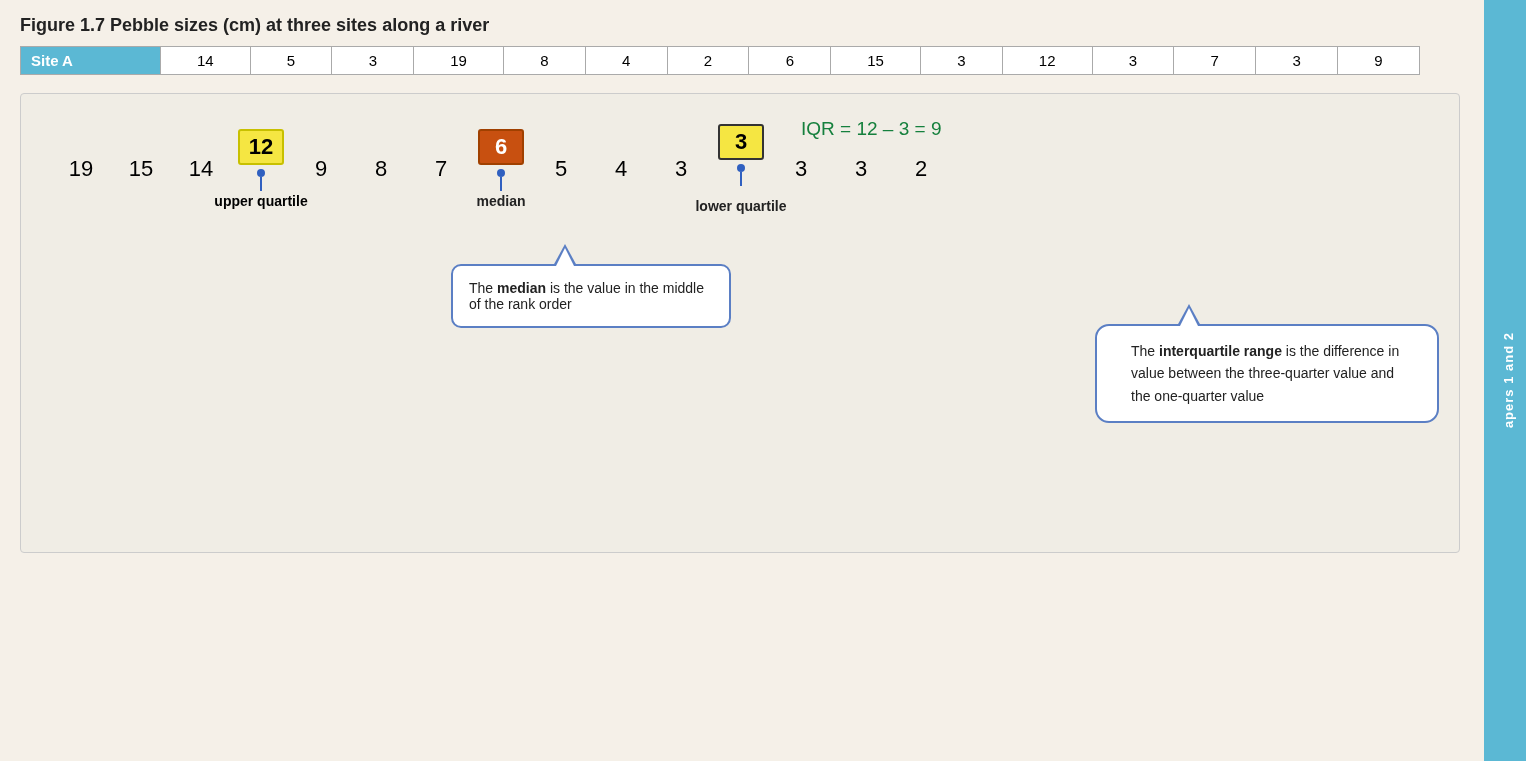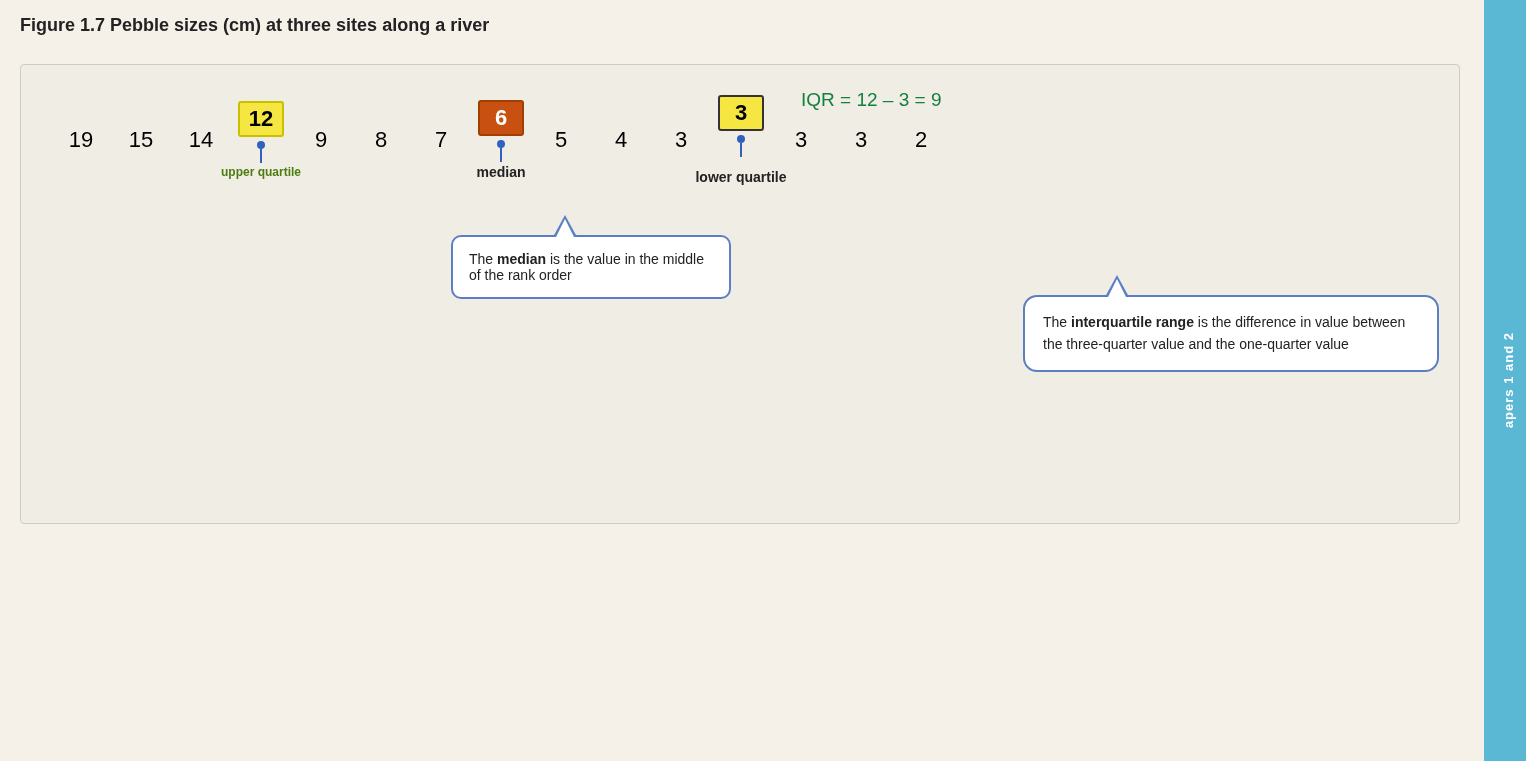--- a/index.html
+++ b/index.html
@@ -130,25 +130,25 @@
       padding: 12px 16px;
       font-size: 14px;
       color: #222;
       z-index: 10;
       line-height: 1.5;
     }
     .callout-iqr {
       position: absolute;
       right: 20px;
       top: 230px;
-      width: 416px;
+      width: 344px;
       background: white;
       border: 2px solid #5b7fc4;
       border-radius: 14px;
-      padding: 14px 18px;
+      padding: 14px 34px;
       font-size: 14px;
       color: #222;
       z-index: 10;
       line-height: 1.6;
     }
     .callout-iqr::before {
       content: '';
       position: absolute;
       top: -22px;
       left: 80px;
@@ -183,20 +183,38 @@
 <div class="side-tab">
   <span class="side-tab-text">apers 1 and 2</span>
 </div>
 
 <div class="content">
 
   <div class="figure-title">Figure 1.7 Pebble sizes (cm) at three sites along a river</div>
 
   <table class="data-table">
     <tbody id="table-body">
+    <tr>
+          <td class="row-label">Site A</td>
+          <td>14</td>
+          <td>5</td>
+          <td>3</td>
+          <td>19</td>
+          <td>8</td>
+          <td>4</td>
+          <td>2</td>
+          <td>6</td>
+          <td>15</td>
+          <td>3</td>
+          <td>12</td>
+          <td>3</td>
+          <td>7</td>
+          <td>3</td>
+          <td>9</td>
+        </tr>
       </tbody>
   </table>
 
   <div class="rank-section">
 
     <div style="position:relative; display:flex; align-items:center; padding-left:10px; padding-top:10px;">
       <div id="rank-numbers-row" style="display:flex; align-items:center; gap:0;">
           <div style="position: relative; display: flex; flex-direction: column; align-items: center; width: 60px;">
             <div style="font-size: 22px; width: 46px; height: 36px; display: flex; align-items: center; justify-content: center; font-family: Arial, sans-serif;">19</div>
           </div>
@@ -205,21 +223,21 @@
           </div>
           <div style="position: relative; display: flex; flex-direction: column; align-items: center; width: 60px;">
             <div style="font-size: 22px; width: 46px; height: 36px; display: flex; align-items: center; justify-content: center; font-family: Arial, sans-serif;">14</div>
           </div>
           <div style="position: relative; display: flex; flex-direction: column; align-items: center; width: 60px;">
             <div style="font-size: 22px; width: 46px; height: 36px; display: flex; align-items: center; justify-content: center; font-family: Arial, sans-serif; background: rgb(245, 230, 66); border: 2px solid rgb(200, 192, 0); border-radius: 3px; font-weight: bold;">12</div>
             <div style="display: flex; flex-direction: column; align-items: center;">
               <div style="width: 8px; height: 8px; background: rgb(48, 96, 192); border-radius: 50%; margin-top: 4px;"></div>
               <div style="width: 2px; height: 14px; background: rgb(48, 96, 192);"></div>
             </div>
-            <div style="font-size: 12px; font-weight: bold; color: #4d7c0f; white-space: nowrap; margin-top: 2px;">upper quartile</div>
+            <div style="font-size: 14px; font-weight: bold; color: #000000; white-space: nowrap; margin-top: 2px;">upper quartile</div>
           </div>
           <div style="position: relative; display: flex; flex-direction: column; align-items: center; width: 60px;">
             <div style="font-size: 22px; width: 46px; height: 36px; display: flex; align-items: center; justify-content: center; font-family: Arial, sans-serif;">9</div>
           </div>
           <div style="position: relative; display: flex; flex-direction: column; align-items: center; width: 60px;">
             <div style="font-size: 22px; width: 46px; height: 36px; display: flex; align-items: center; justify-content: center; font-family: Arial, sans-serif;">8</div>
           </div>
           <div style="position: relative; display: flex; flex-direction: column; align-items: center; width: 60px;">
             <div style="font-size: 22px; width: 46px; height: 36px; display: flex; align-items: center; justify-content: center; font-family: Arial, sans-serif;">7</div>
           </div>

